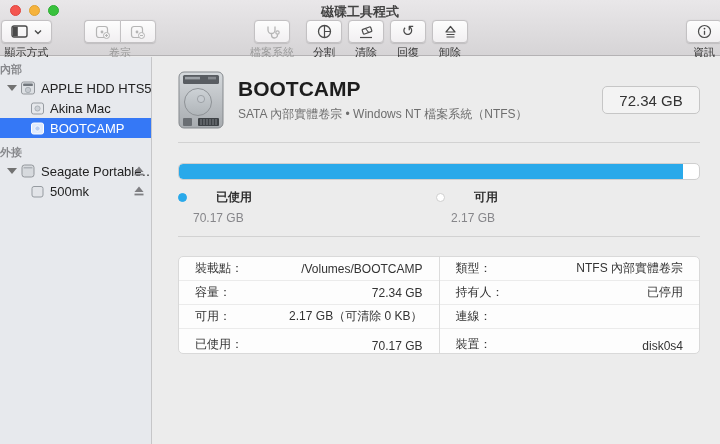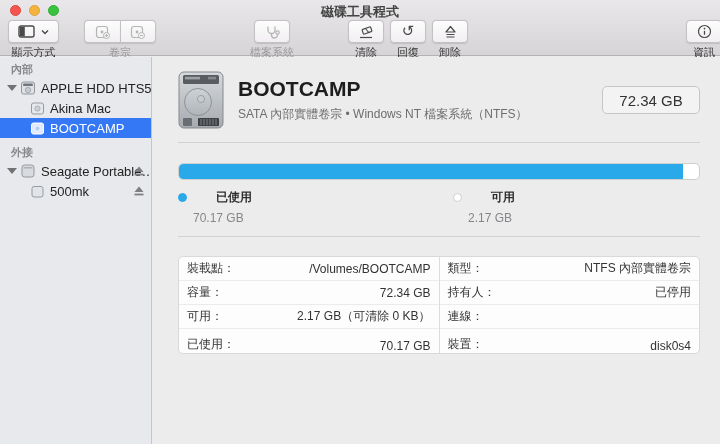--- a/index.html
+++ b/index.html
@@ -41,21 +41,21 @@
   .seg .tbtn:first-child { border-radius:4px 0 0 4px; border-right:none; }
   .seg .tbtn:last-child  { border-radius:0 4px 4px 0; }
   .uni-icon { font-family:"DejaVu Sans",sans-serif; font-size:15px; line-height:1; color:#4a4a4a; }
 
   
   .bodyarea { position:absolute; top:57px; left:0; width:720px; height:387px; display:flex; }
   .sidebar {
     width:152px; height:100%; background:#e7e9ed;
     border-right:1px solid #c6c6c8; padding-top:4px; flex-shrink:0;
   }
-  .sec-header { height:17px; line-height:17px; padding-left:11px;
+  .sec-header { height:17px; line-height:17px; padding-left:0;
     font-size:11px; font-weight:700; color:#87888c; }
   .side-row { height:20px; display:flex; align-items:center; font-size:13px;
     color:#222; position:relative; cursor:default; }
   .side-row .tri { width:0; height:0; border-left:5px solid transparent;
     border-right:5px solid transparent; border-top:6px solid #727272;
     margin-left:7px; margin-right:3px; }
   .side-row.child { padding-left:30px; }
   .side-row .s-icon { margin-right:5px; flex-shrink:0; display:flex; }
   .side-row.selected { background:#3578f6; color:#fff; }
   .side-row .label { white-space:nowrap; overflow:hidden; }
@@ -79,53 +79,53 @@
 
   .usage-bar {
     margin-top:20px; height:17px; border-radius:5px;
     background:#fff; border:1px solid #cfcfcf; overflow:hidden;
     box-shadow:inset 0 0 1px rgba(0,0,0,.05);
   }
   .usage-fill { height:100%; background:#29a9ea; border-radius:4px 0 0 4px; }
 
   .legend { position:relative; margin-top:9px; height:37px; }
   .legend-item { position:absolute; top:0; }
-  .legend-item.second { left:275px; }
+  .legend-item.second { left:258px; }
   .legend-head { display:flex; align-items:center;gap:23px; }
   .legend-dot { width:9px; height:9px; border-radius:50%; margin-right:6px;
     border:1px solid #cfcfcf; }
   .legend-label { font-size:12px; font-weight:600; color:#2e2e2e; }
   .legend-value { font-size:12px; color:#86868a; margin-top:5px; margin-left:15px; }
 
   .details {
     margin-top:19px; display:flex; background:#fdfdfd;
     border:1px solid #d9d9d9; border-radius:5px; overflow:hidden;
   }
   .dcol { flex:1; }
   .dcol.left { border-right:1px solid #dcdcdc; }
   .drow { height:24px; display:flex; align-items:center;
-    padding:0 8px; border-bottom:1px solid #ebebeb;gap:29px; }
+    padding:0 16px; border-bottom:1px solid #ebebeb;gap:29px; }
   .drow:last-child { border-bottom:none;align-items:flex-end; }
   .dlabel { font-size:12px; color:#333; white-space:nowrap; }
   .dvalue { flex:1; text-align:right; font-size:12px; color:#333; white-space:nowrap; }
 </style>
 </head>
 <body>
 
 <div class="window">
 
   <div class="header">
     <div class="traffic">
       <span class="tl-close"></span>
       <span class="tl-min"></span>
       <span class="tl-zoom"></span>
     </div>
     <div class="win-title">磁碟工具程式</div>
 
-    <div class="tgroup" style="left:8px;">
+    <div class="tgroup" style="left:1px;">
       <div class="tbtn">
         <span style="display:flex;">
           <svg width="17" height="13" viewBox="0 0 17 13">
             <rect x="1" y="1" width="15" height="11" rx="2" fill="none" stroke="#4a4a4a" stroke-width="1.4"></rect>
             <rect x="1.8" y="1.8" width="5" height="9.4" fill="#4a4a4a"></rect>
           </svg>
         </span>
         <span style="display:flex; margin-left:6px;">
           <svg width="8" height="6" viewBox="0 0 8 6">
               <polyline points="1,1.5 4,4.5 7,1.5" fill="none" stroke="#4a4a4a" stroke-width="1.4"></polyline>
@@ -167,20 +167,31 @@
           <svg width="15" height="14" viewBox="0 0 15 14">
             <path d="M3,1.5 v3.5 a3.5,3.5 0 0 0 7,0 v-3.5" fill="none" stroke="#b5b5b5" stroke-width="1.3"></path>
             <path d="M6.5,8.5 v1.5 a3,3 0 0 0 6,0 v-0.8" fill="none" stroke="#b5b5b5" stroke-width="1.3"></path>
             <circle cx="12.5" cy="7.5" r="1.7" fill="none" stroke="#b5b5b5" stroke-width="1.2"></circle>
           </svg>
         </span>
       </div>
       <div class="tlabel dim">檔案系統</div>
     </div>
 
+    <div class="tgroup" style="left:306px;">
+      <div class="tbtn">
+        <span style="display:flex;">
+          <svg width="15" height="15" viewBox="0 0 15 15">
+            <circle cx="7.5" cy="7.5" r="6" fill="none" stroke="#4a4a4a" stroke-width="1.3"></circle>
+            <path d="M7.5,1.5 v12 M7.5,7.5 h6" stroke="#4a4a4a" stroke-width="1.2"></path>
+          </svg>
+        </span>
+      </div>
+      <div class="tlabel">分割</div>
+    </div>
 
     <div class="tgroup" style="left:348px;">
       <div class="tbtn">
         <span style="display:flex;">
           <svg width="16" height="14" viewBox="0 0 16 14">
             <path d="M2,12.5 h12" stroke="#4a4a4a" stroke-width="1.2"></path>
             <rect x="4.5" y="3" width="9" height="5" rx="1" fill="none" stroke="#4a4a4a" stroke-width="1.2" transform="rotate(-20 9 5.5)"></rect>
             <path d="M8.2,3.1 l1.7,4.7" stroke="#4a4a4a" stroke-width="1" transform="rotate(-20 9 5.5)"></path>
           </svg>
         </span>

